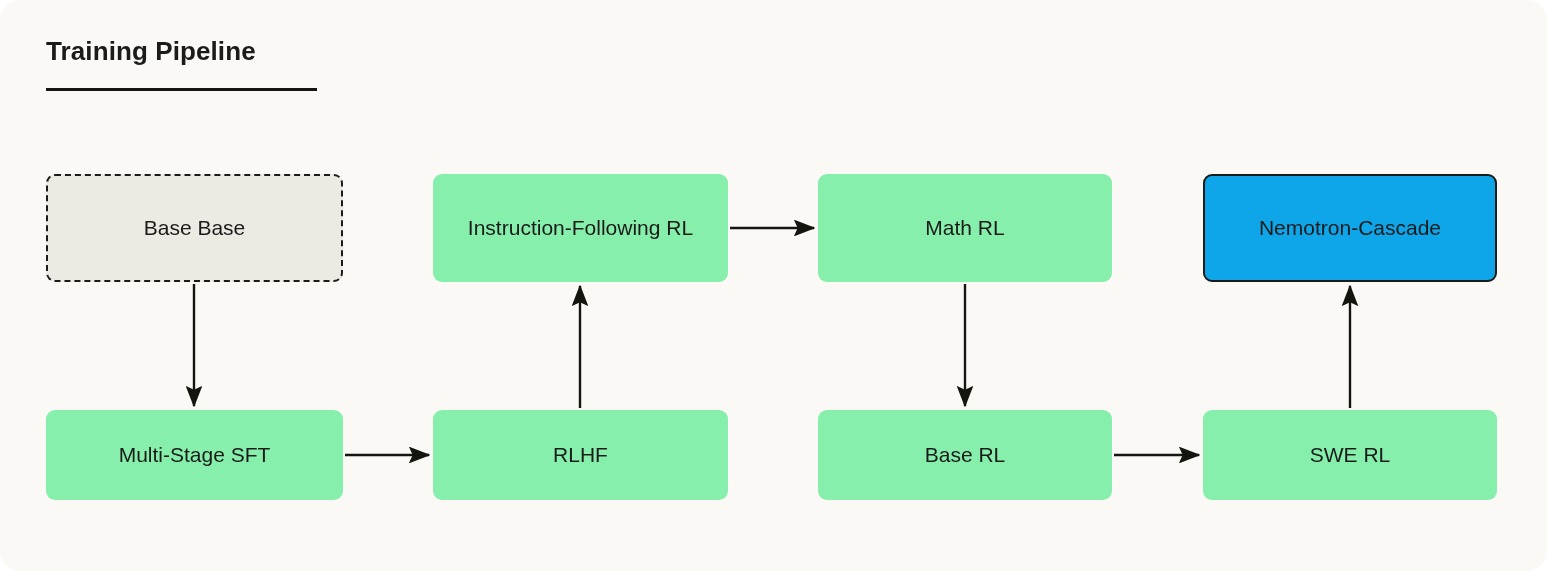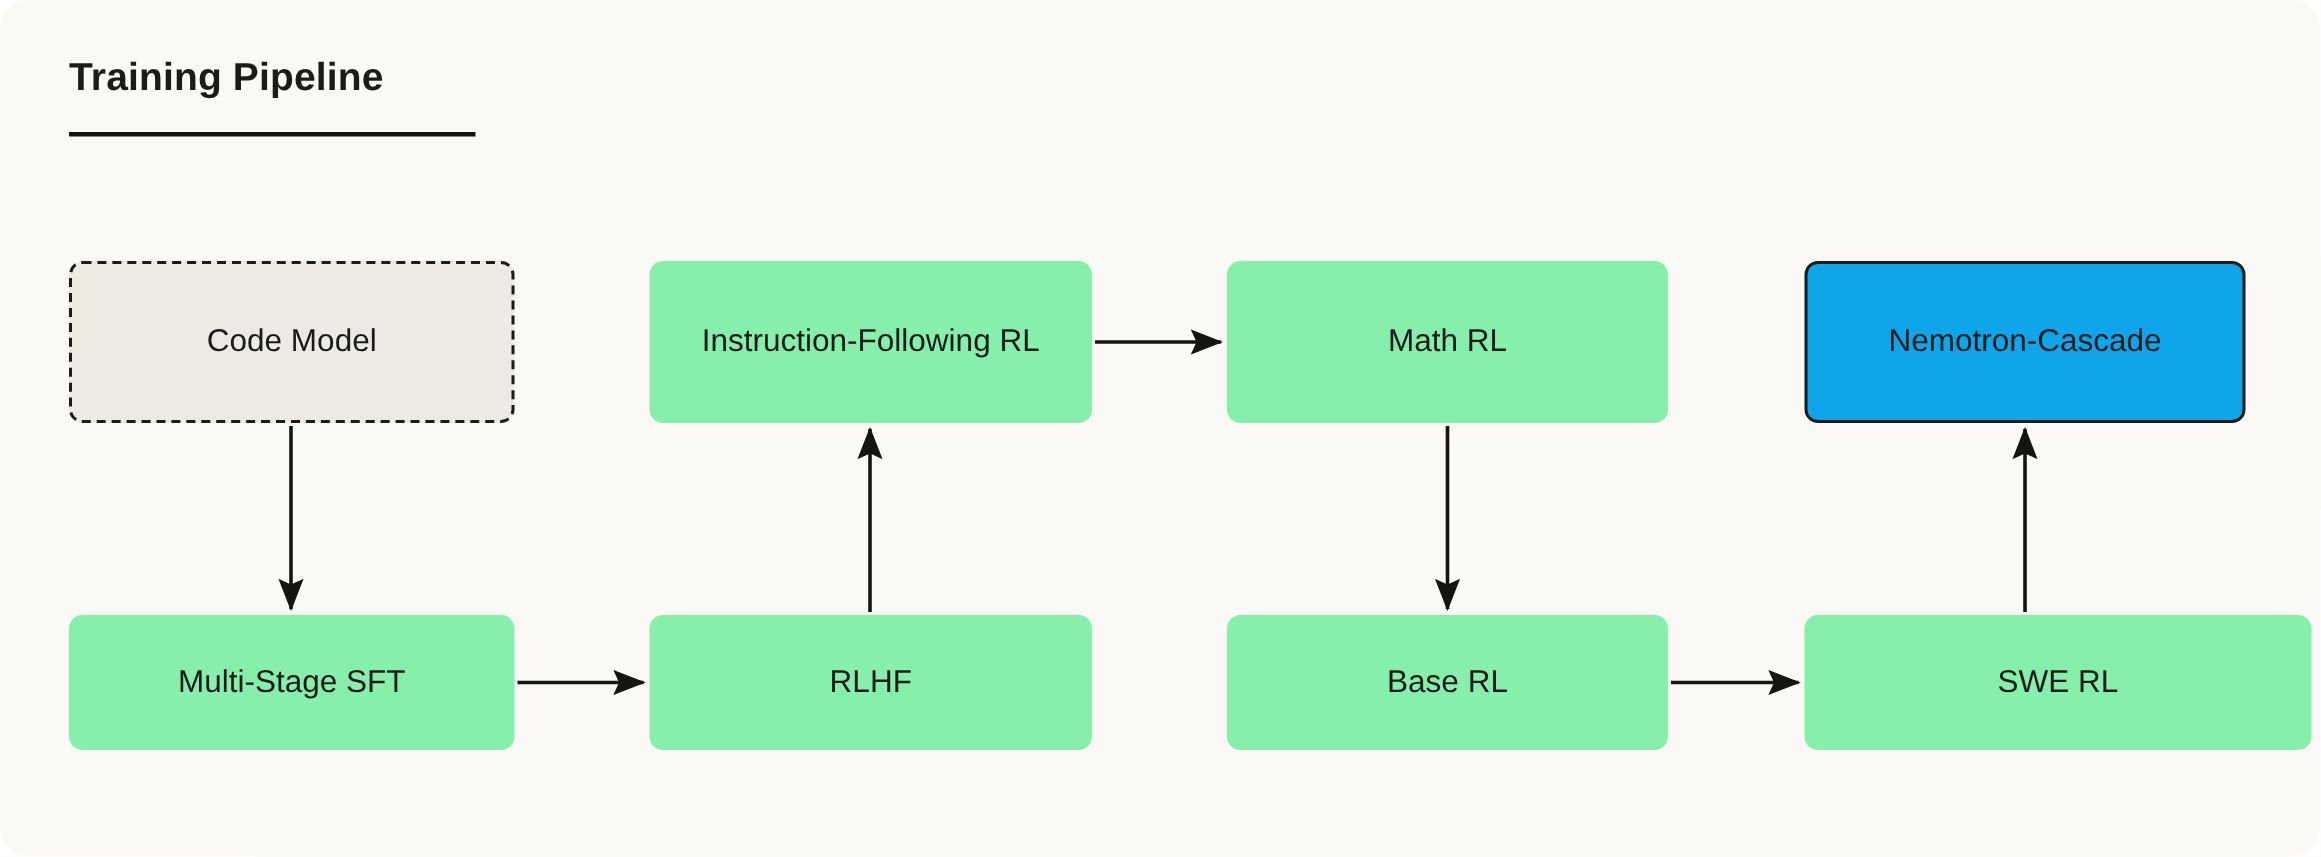--- a/index.html
+++ b/index.html
@@ -89,38 +89,38 @@
         <line x1="580" y1="408" x2="580" y2="286" stroke="#15150f" stroke-width="2.4" marker-end="url(#arrowhead)"></line>
         <line x1="730" y1="228" x2="814" y2="228" stroke="#15150f" stroke-width="2.4" marker-end="url(#arrowhead)"></line>
         <line x1="965" y1="284" x2="965" y2="406" stroke="#15150f" stroke-width="2.4" marker-end="url(#arrowhead)"></line>
         <line x1="1114" y1="455" x2="1199" y2="455" stroke="#15150f" stroke-width="2.4" marker-end="url(#arrowhead)"></line>
         <line x1="1350" y1="408" x2="1350" y2="286" stroke="#15150f" stroke-width="2.4" marker-end="url(#arrowhead)"></line>
       </g>
   </svg>
 
   <div id="nodes-layer">
       <div class="node-box style-dashed" style="left: 46px; top: 174px; width: 297px; height: 108px;">
-        <span>Code Model</span>
+        <span>Base Base</span>
       </div>
       <div class="node-box style-plain" style="left: 433px; top: 174px; width: 295px; height: 108px;">
         <span>Instruction-Following RL</span>
       </div>
       <div class="node-box style-plain" style="left: 818px; top: 174px; width: 294px; height: 108px; text-align: center;">
         <span>Math RL</span>
       </div>
       <div class="node-box style-solid" style="left: 1203px; top: 174px; width: 294px; height: 108px;">
         <span>Nemotron-Cascade</span>
       </div>
       <div class="node-box style-plain" style="left: 46px; top: 410px; width: 297px; height: 90px;">
         <span>Multi-Stage SFT</span>
       </div>
       <div class="node-box style-plain" style="left: 433px; top: 410px; width: 295px; height: 90px;">
         <span>RLHF</span>
       </div>
       <div class="node-box style-plain" style="left: 818px; top: 410px; width: 294px; height: 90px;">
         <span>Base RL</span>
       </div>
-      <div class="node-box style-plain" style="left: 1203px; top: 410px; width: 338px; height: 90px;">
+      <div class="node-box style-plain" style="left: 1203px; top: 410px; width: 294px; height: 90px;">
         <span>SWE RL</span>
       </div>
     </div>
 
 </div>
 
 </body></html>

